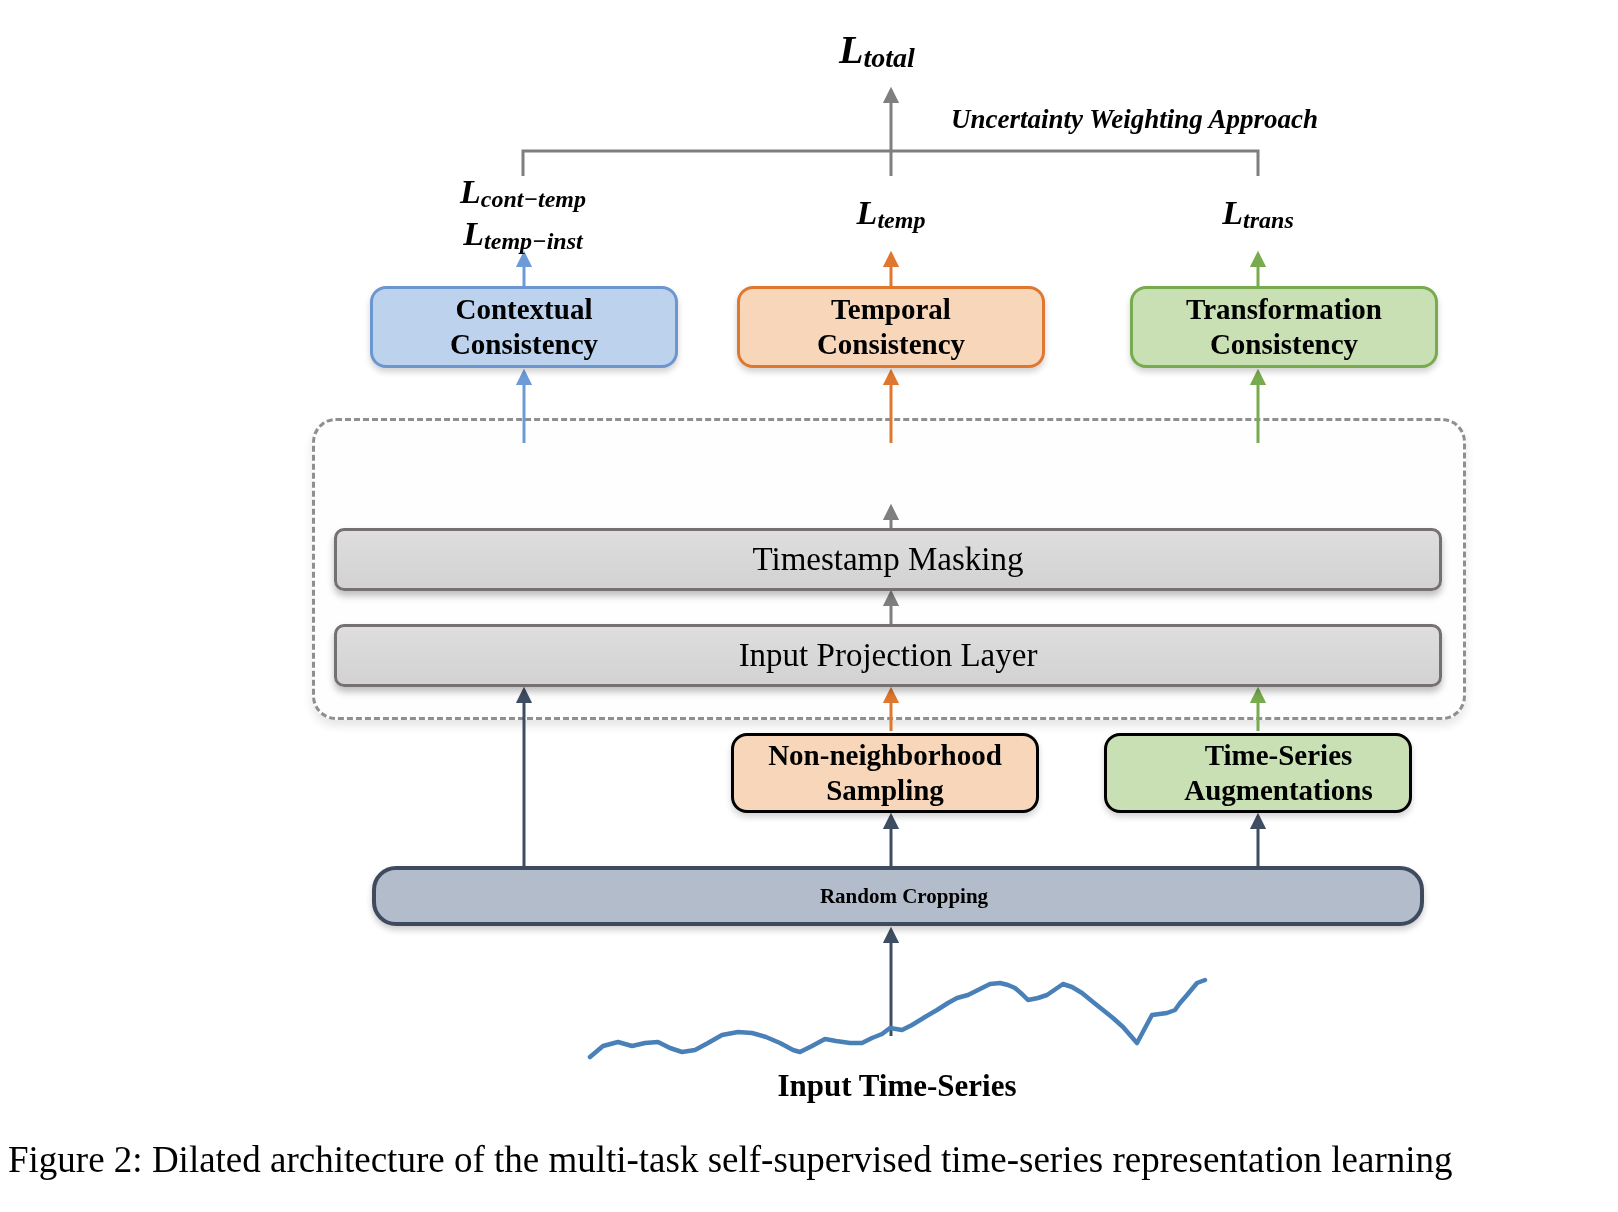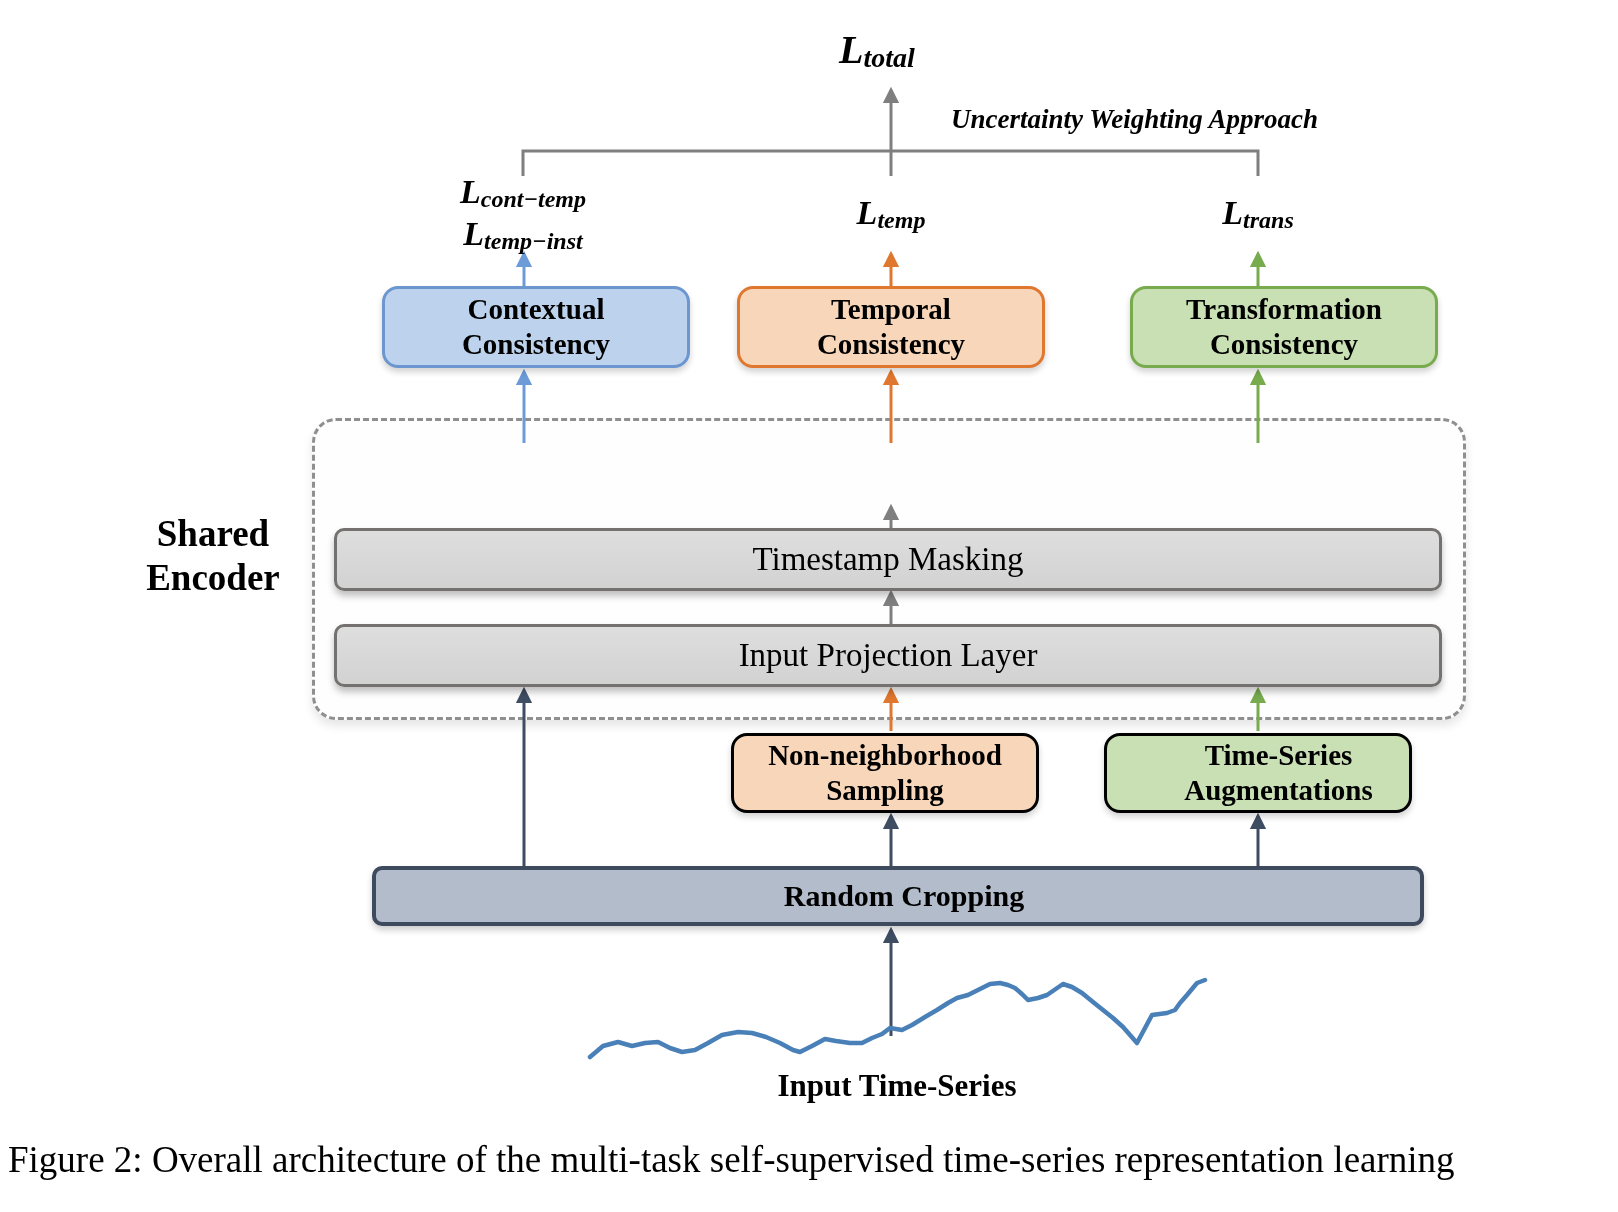--- a/index.html
+++ b/index.html
@@ -40,23 +40,23 @@
     border:3px solid var(--gray-border);
     background:linear-gradient(180deg,#dedede 0%,#d2d2d2 100%);
     font-size:33px; box-shadow:0 5px 7px rgba(0,0,0,0.25);
   }
   .mid-box{
     width:308px; height:80px; border-radius:16px; border:3.5px solid;
     font-weight:bold; font-size:29px; line-height:1.22; white-space:pre-line;
     box-shadow:0 4px 6px rgba(0,0,0,0.18);
   }
   .crop-bar{
-    left:372px; top:866px; width:1052px; height:60px; border-radius:10px;
+    left:372px; top:866px; width:1052px; height:60px; border-radius:24px;
     background:var(--crop-fill); border:4px solid var(--crop-border);
-    font-weight:bold; font-size:30px; box-shadow:0 4px 6px rgba(0,0,0,0.20);padding-left:12px;
+    font-weight:bold; font-size:21px; box-shadow:0 4px 6px rgba(0,0,0,0.20);padding-left:12px;
   }
   .loss{
     position:absolute; z-index:3; text-align:center;
     font-style:italic; font-weight:bold;
   }
   .loss .base{font-size:34px;}
   .loss sub{font-size:24px; font-style:italic; font-weight:bold;}
   .loss-total .base{font-size:40px;}
   .loss-total sub{font-size:28px;}
   .weighting{
@@ -152,37 +152,35 @@
   </div>
 
   <div class="loss" style="left:811px; top:194px; width:160px;">
     <span class="base">L</span><sub>temp</sub>
   </div>
 
   <div class="loss" style="left:1178px; top:194px; width:160px;">
     <span class="base">L</span><sub>trans</sub>
   </div>
 
-  <div class="node branch-box box-blue" style="left:382px; top:286px;text-align:center;">Contextual
+  <div class="node branch-box box-blue" style="left:370px; top:286px;text-align:center;">Contextual
 Consistency</div>
   <div class="node branch-box box-orange" style="left:737px; top:286px;">Temporal
 Consistency</div>
   <div class="node branch-box box-green" style="left:1104px; top:286px;margin-left:26px;">Transformation
 Consistency</div>
 
-  <div class="enc-label" style="left:103px; top:512px; width:220px;">Shared
-Encoder</div>
 
   <div class="node enc-bar" style="top:528px;">Timestamp Masking</div>
   <div class="node enc-bar" style="top:624px;">Input Projection Layer</div>
 
   <div class="node mid-box box-orange" style="left:731px; top:733px;">Non-neighborhood
 Sampling</div>
   <div class="node mid-box box-green" style="left:1104px; top:733px;padding-left:41px;">Time-Series
 Augmentations</div>
 
   <div class="node crop-bar">Random Cropping</div>
 
   <div class="series-label" style="left:747px; top:1068px; width:300px;">Input Time-Series</div>
 
-  <div class="caption" style="left:8px; top:1138px;">Figure 2: Overall architecture of the multi-task self-supervised time-series representation learning</div>
+  <div class="caption" style="left:8px; top:1138px;">Figure 2: Dilated architecture of the multi-task self-supervised time-series representation learning</div>
 
 </div>
 
 </body></html>

